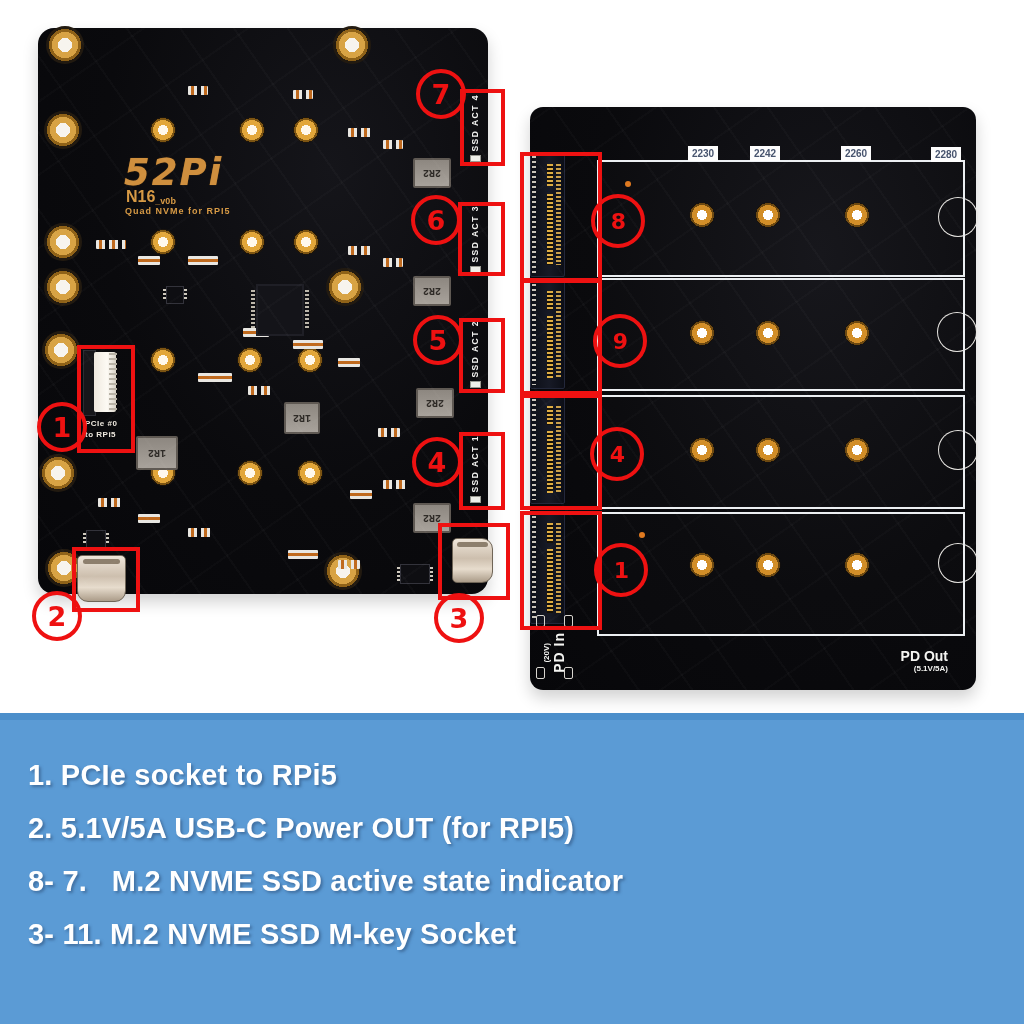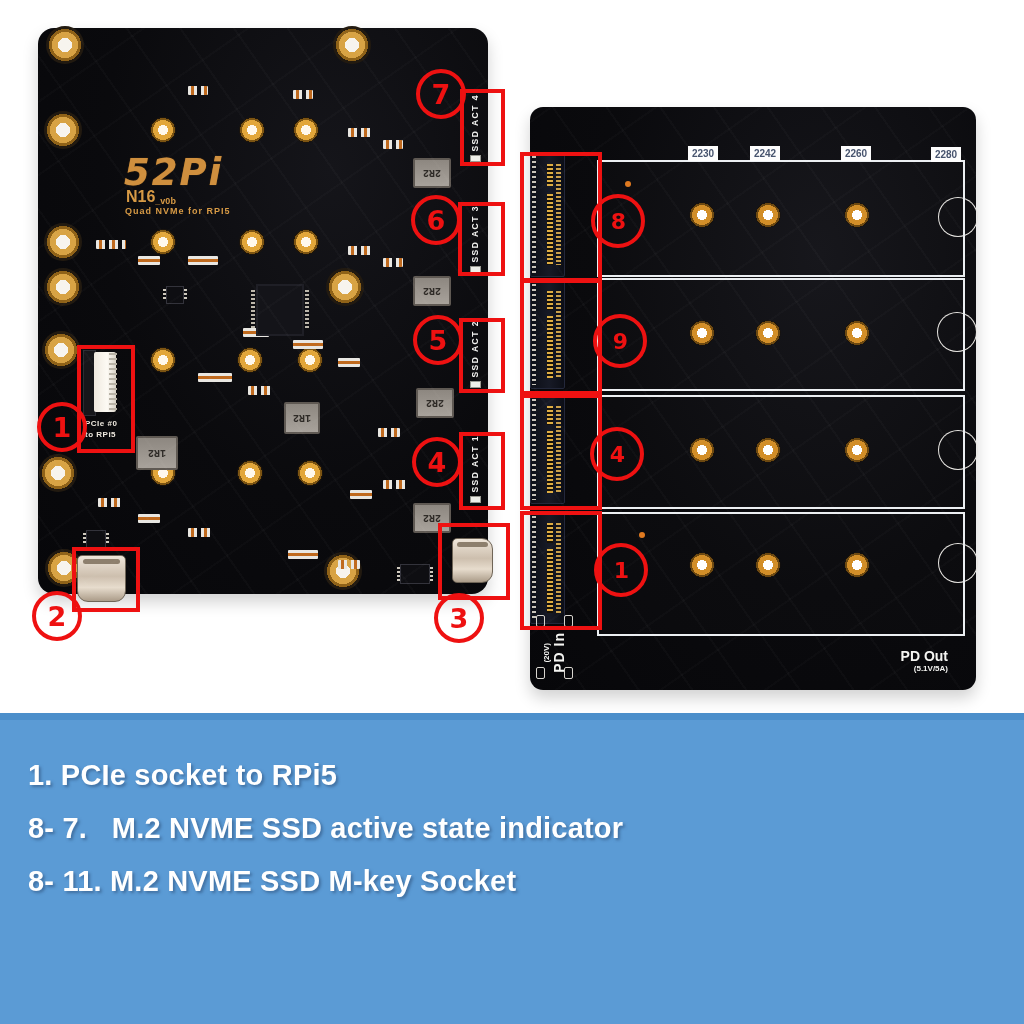--- a/index.html
+++ b/index.html
@@ -324,17 +324,18 @@
   <div class="cc d1" style="left:411px;top:195px;">6</div>
   <div class="cc d1" style="left:416px;top:69px;">7</div>
   <div class="cc d2" style="left:591px;top:194px;">8</div>
   <div class="cc d2" style="left:593px;top:314px;">9</div>
   <div class="cc d2" style="left:590px;top:427px;">4</div>
   <div class="cc d2" style="left:594px;top:543px;">1</div>
 
   <div class="legend">
     <div class="inner">
       <p>1. PCIe socket to RPi5</p>
+      <p>2. 5.1V/5A USB-C Power OUT (for RPI5)</p>
       <p>8- 7.   M.2 NVME SSD active state indicator</p>
-      <p>8- 11. M.2 NVME SSD M-key Socket</p>
+      <p>3- 11. M.2 NVME SSD M-key Socket</p>
     </div>
   </div>
 </div>
 
 </body></html>

